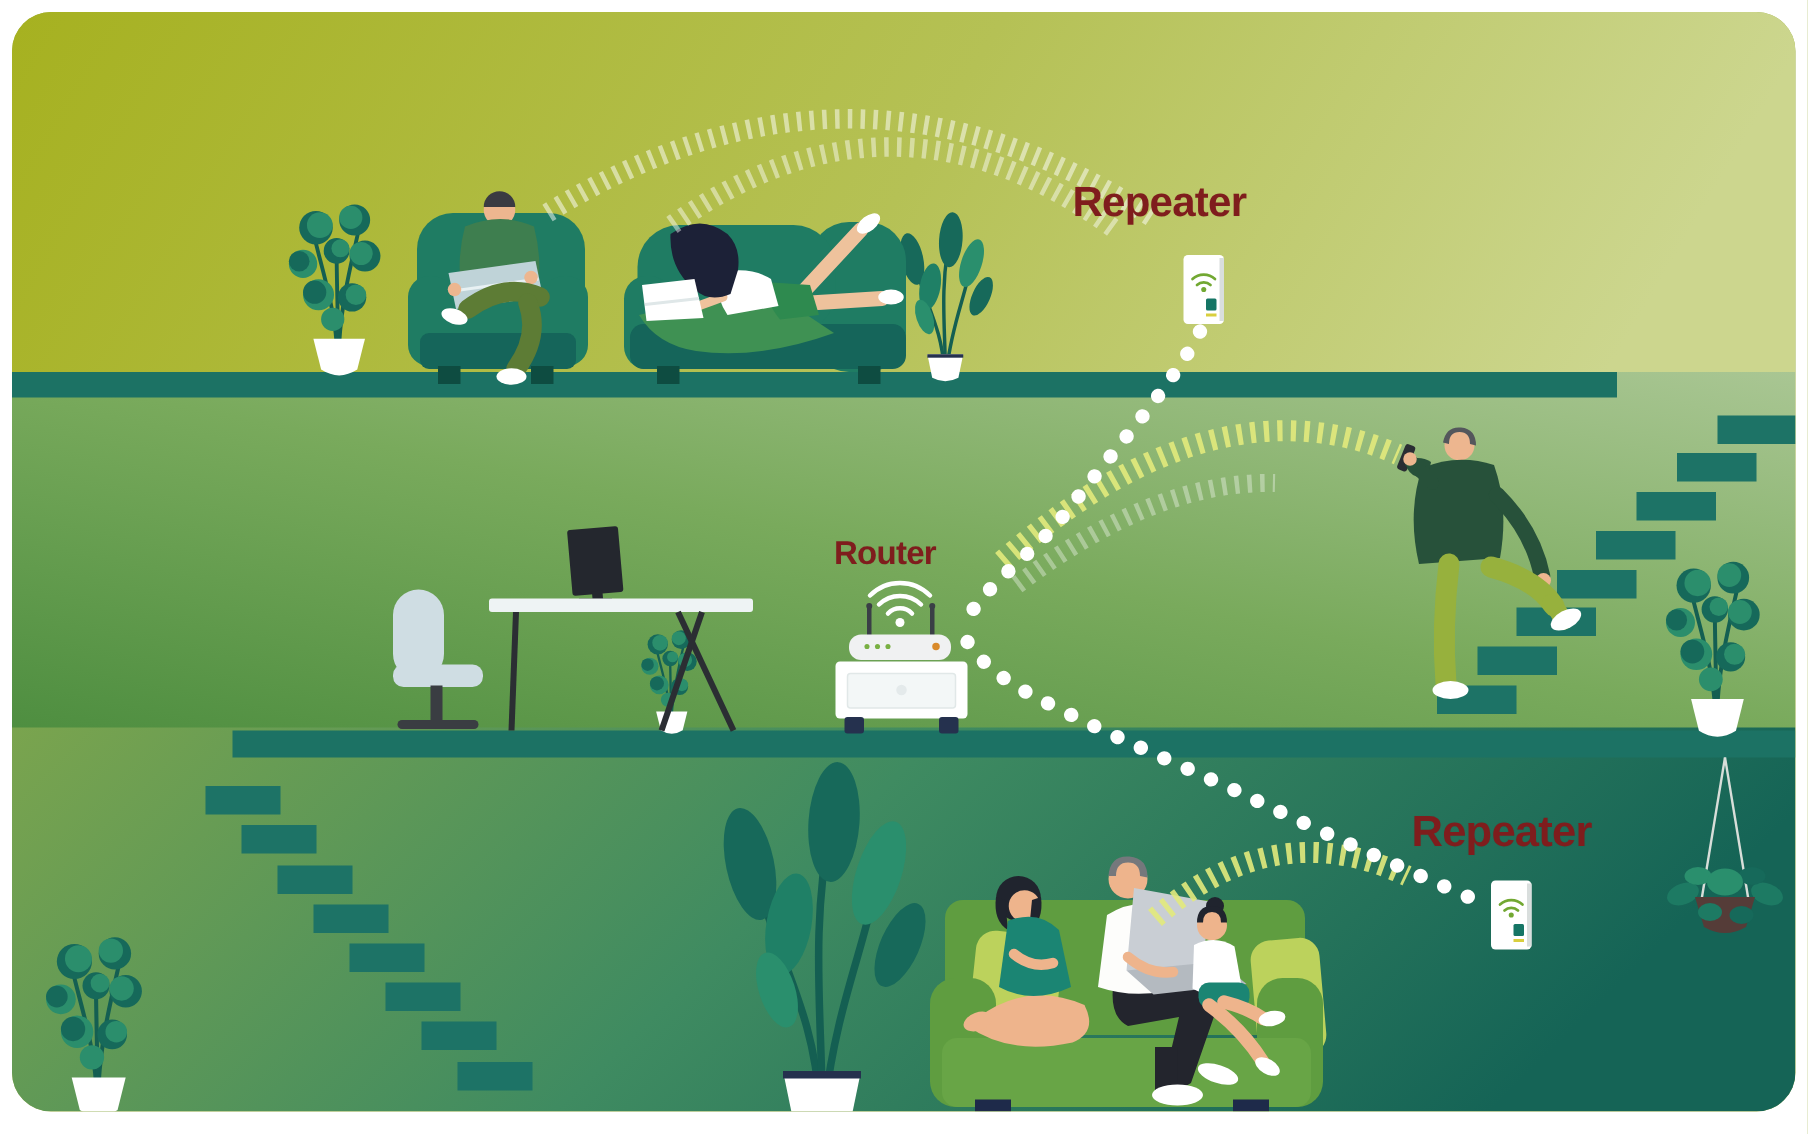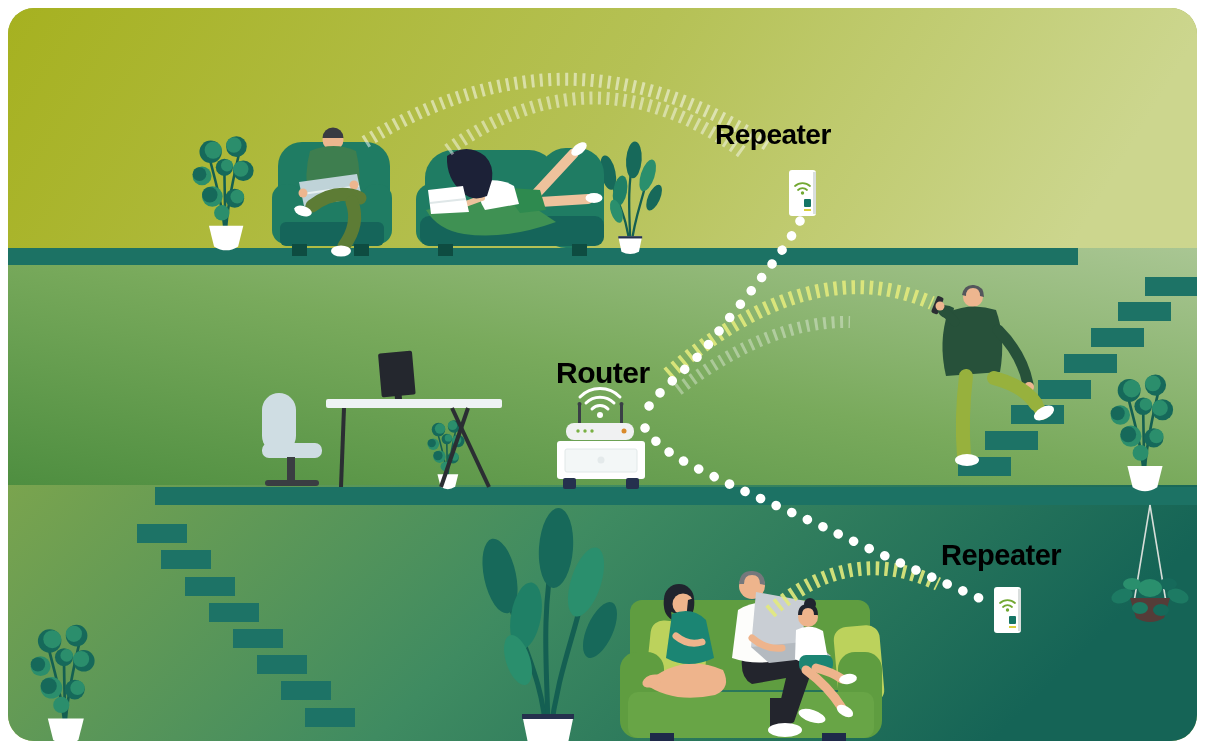--- a/index.html
+++ b/index.html
@@ -1,21 +1,21 @@
 <!DOCTYPE html>
 <html><head>
 <meta charset="utf-8">
 <style>
   html,body{margin:0;padding:0;background:#ffffff;}
   body{width:1205px;height:756px;position:relative;font-family:"Liberation Sans",sans-serif;overflow:hidden;}
   .canvas-wrap{position:absolute;left:8px;top:8px;width:1189px;height:733px;border-radius:26px;overflow:hidden;background:#9fb14a;}
   .canvas-wrap svg{display:block;width:100%;height:100%;}
-  .floor-label{position:absolute;color:#000000;font-weight:bold;font-size:29px;letter-spacing:-0.5px;white-space:nowrap;text-shadow:0 0 1px rgba(0,0,0,0.05);}
+  .floor-label{position:absolute;color:#7f1d1d;font-weight:bold;font-size:29px;letter-spacing:-0.5px;white-space:nowrap;text-shadow:0 0 1px rgba(0,0,0,0.05);}
   #label-repeater-top{left:707px;top:111px;font-size:28px;}
-  #label-router{left:548px;top:348px;font-size:30px;}
+  #label-router{left:548px;top:348px;font-size:22px;}
   #label-repeater-bottom{left:933px;top:531px;font-size:29px;}
 </style>
 </head>
 <body>
 
 <div class="canvas-wrap">
 <svg viewBox="8 8 1189 733" preserveAspectRatio="none">
   <defs>
     <linearGradient id="gTop" x1="0" y1="0" x2="1" y2="0.12">
       <stop offset="0" stop-color="#a6b120"></stop>

